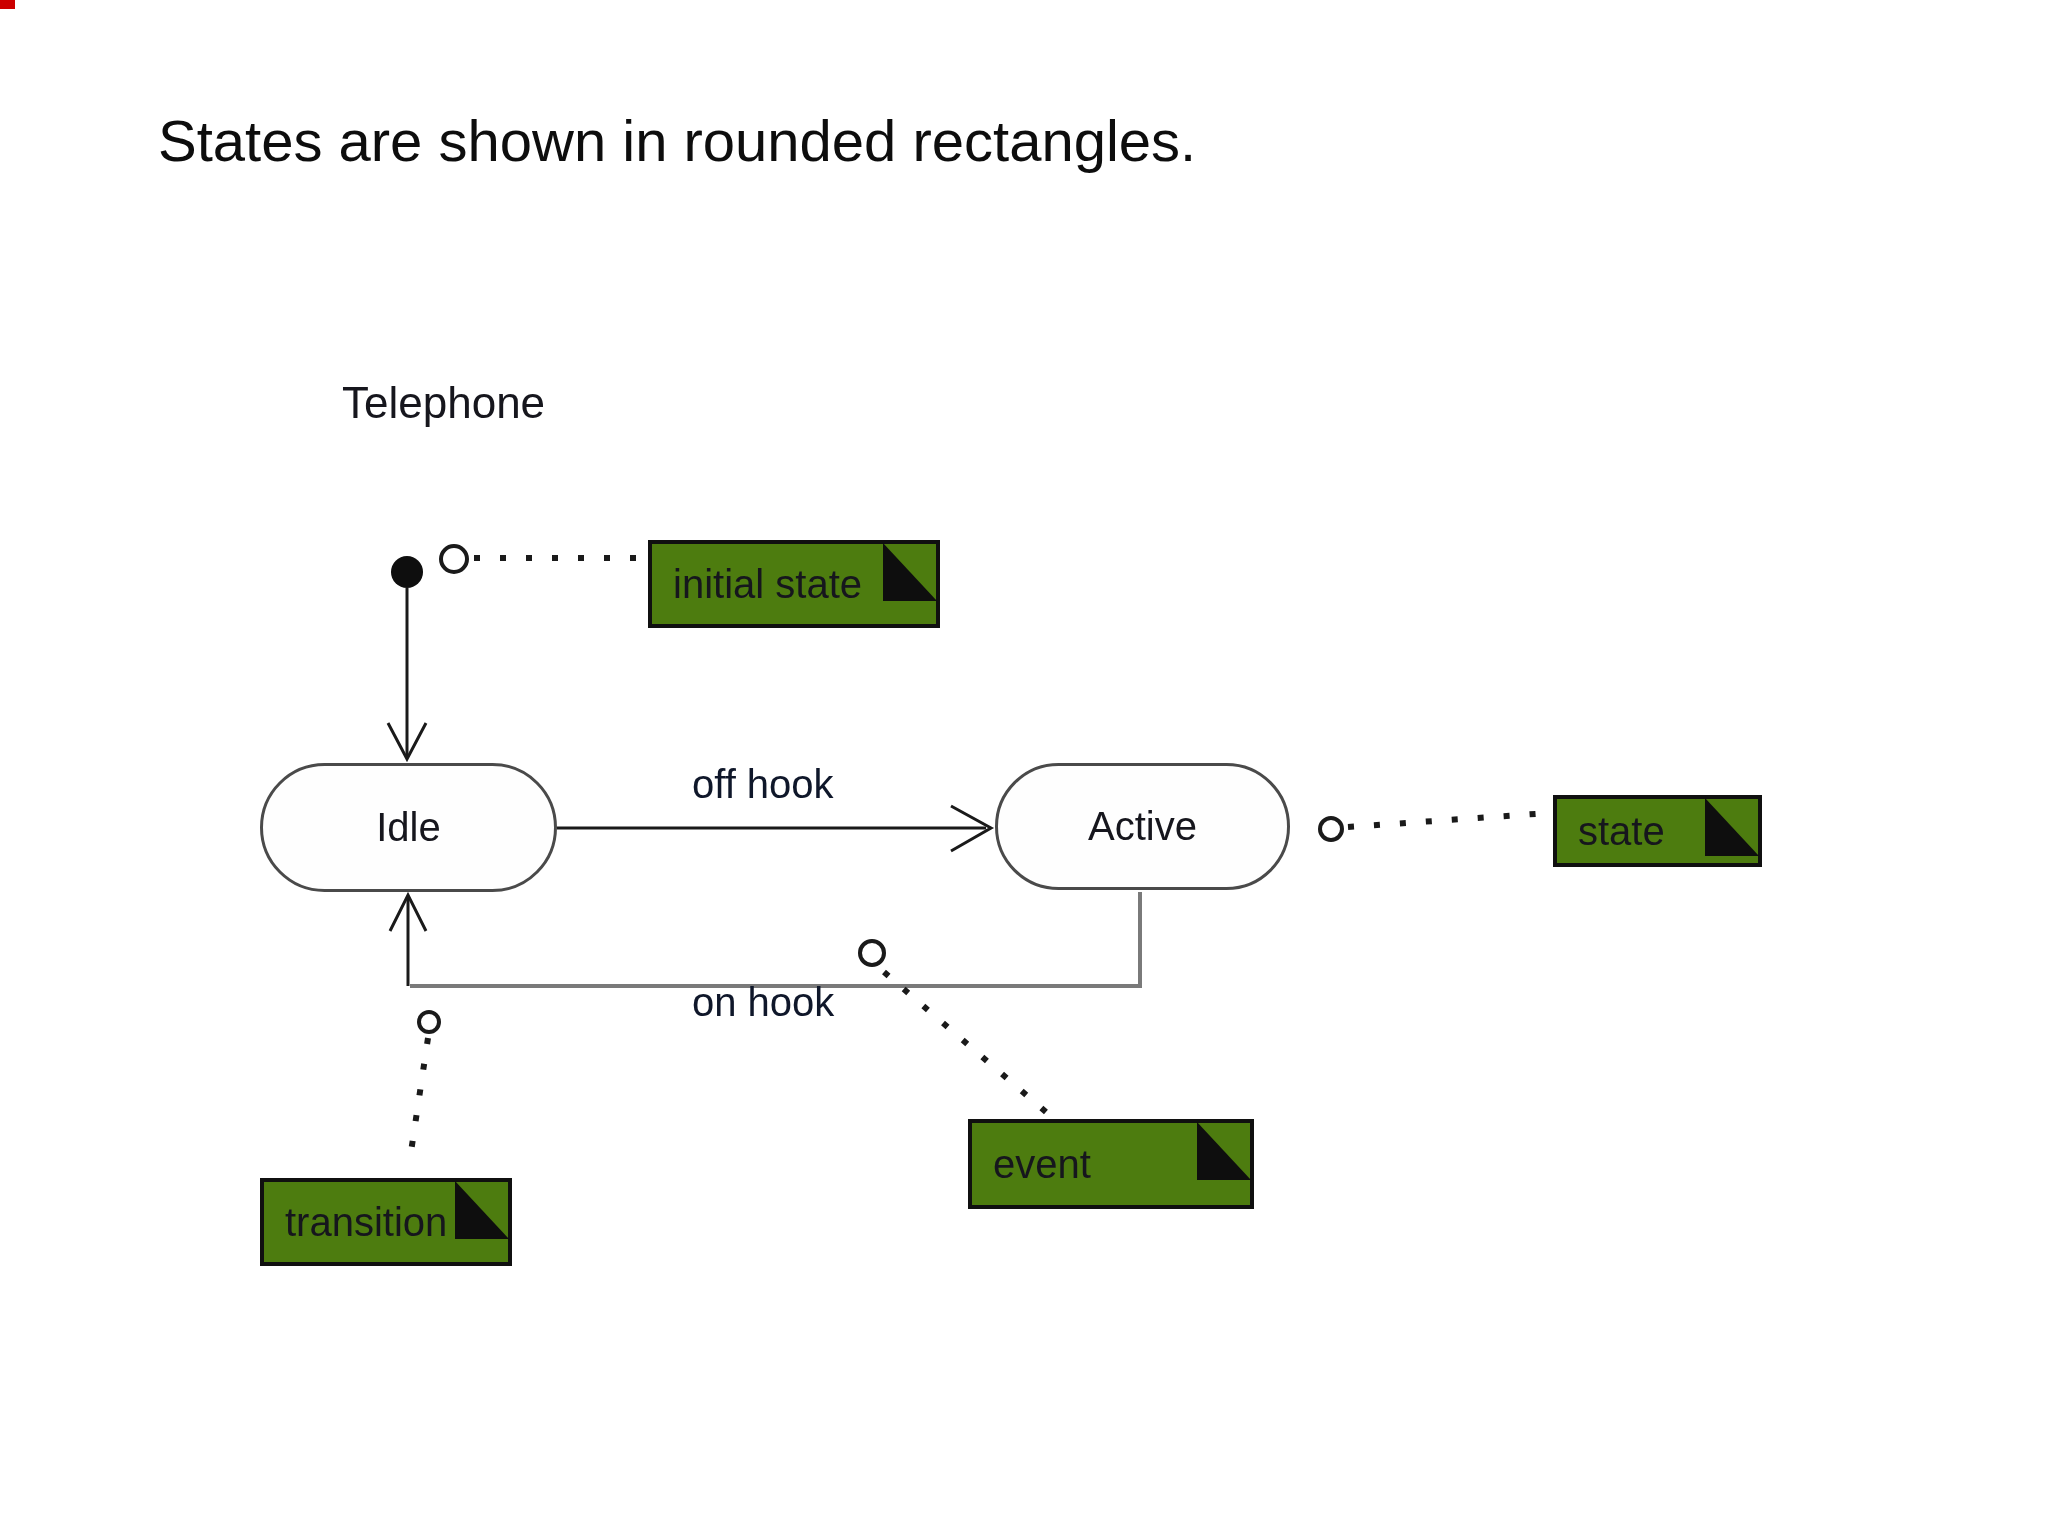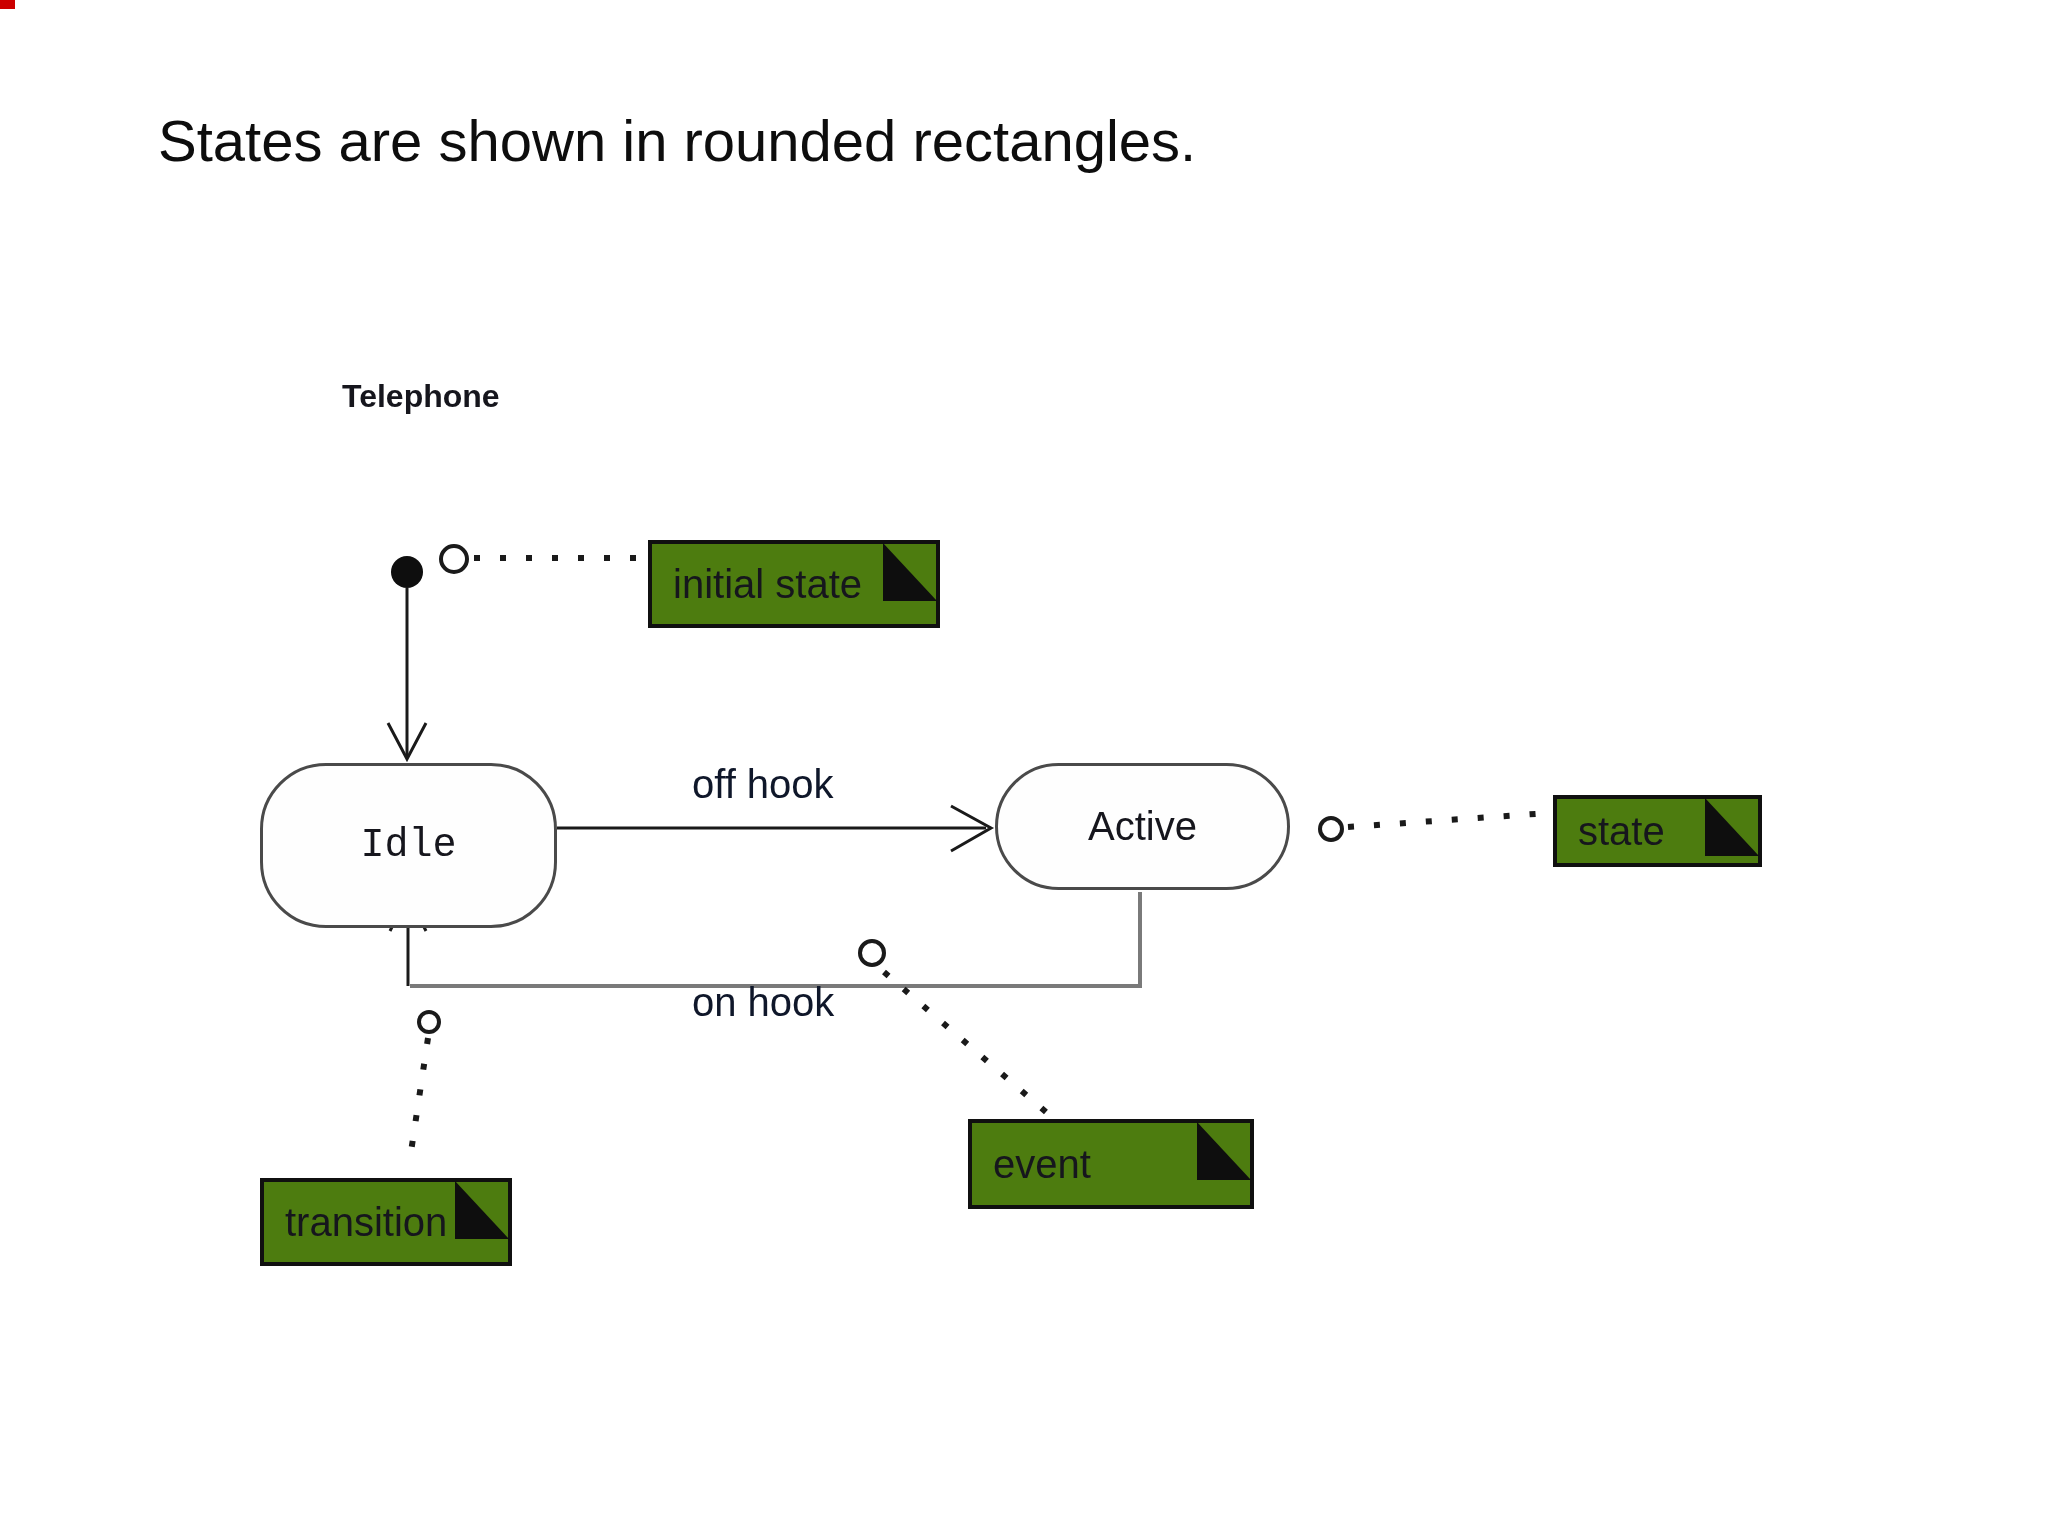--- a/index.html
+++ b/index.html
@@ -6,27 +6,27 @@
   body{width:2048px;height:1536px;position:relative;overflow:hidden;
        font-family:"Liberation Sans", sans-serif;color:#141414;}
 
   .abs{position:absolute;}
 
   
   .slide-title{left:158px;top:102px;font-size:58px;line-height:78px;
                letter-spacing:0px;color:#0d0d0d;white-space:nowrap;}
 
   
-  .diagram-title{left:342px;top:378px;font-size:32px;font-weight:bold;color:#16161d;}
+  .diagram-title{left:342px;top:378px;font-size:44px;font-weight:normal;color:#16161d;}
 
   
   .state{border:3px solid #4a4a4a;border-radius:66px;background:#fefefe;
          display:flex;align-items:center;justify-content:center;
          font-size:40px;color:#16161d;box-sizing:border-box;}
-  .state.idle{left:260px;top:763px;width:297px;height:165px;font-family:Liberation Mono, monospace;}
+  .state.idle{left:260px;top:763px;width:297px;height:129px;}
   .state.active{left:995px;top:763px;width:295px;height:127px;}
 
   
   .note{border:4px solid #101010;background:#4d7c0f;box-sizing:border-box;
         display:flex;align-items:center;font-size:40px;color:#16161d;
         padding-left:21px;white-space:nowrap;margin-top:30px;}
   .note .fold{position:absolute;top:-1px;right:-1px;width:54px;height:58px;
               background:#0e0e0e;
               clip-path:polygon(0 0,100% 100%,0 100%);}
   .note.n-initial{left:648px;top:510px;width:292px;height:88px;}

